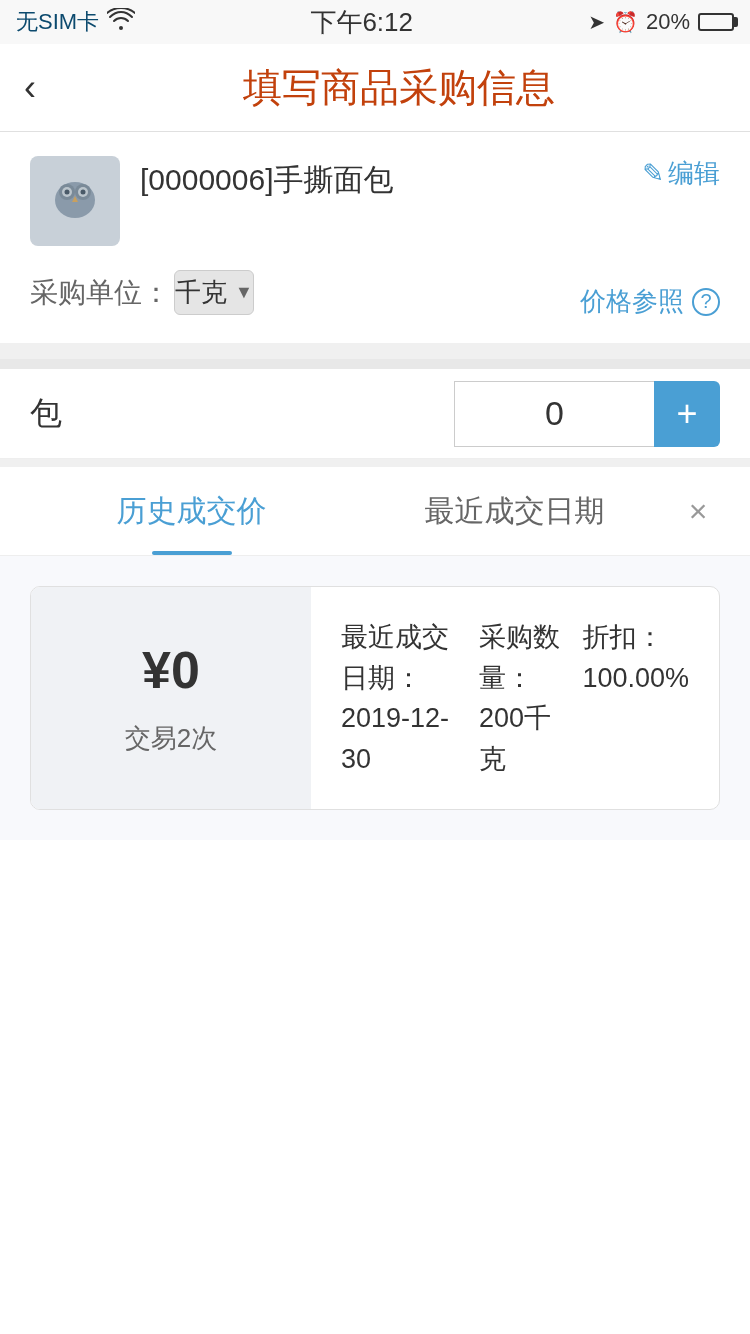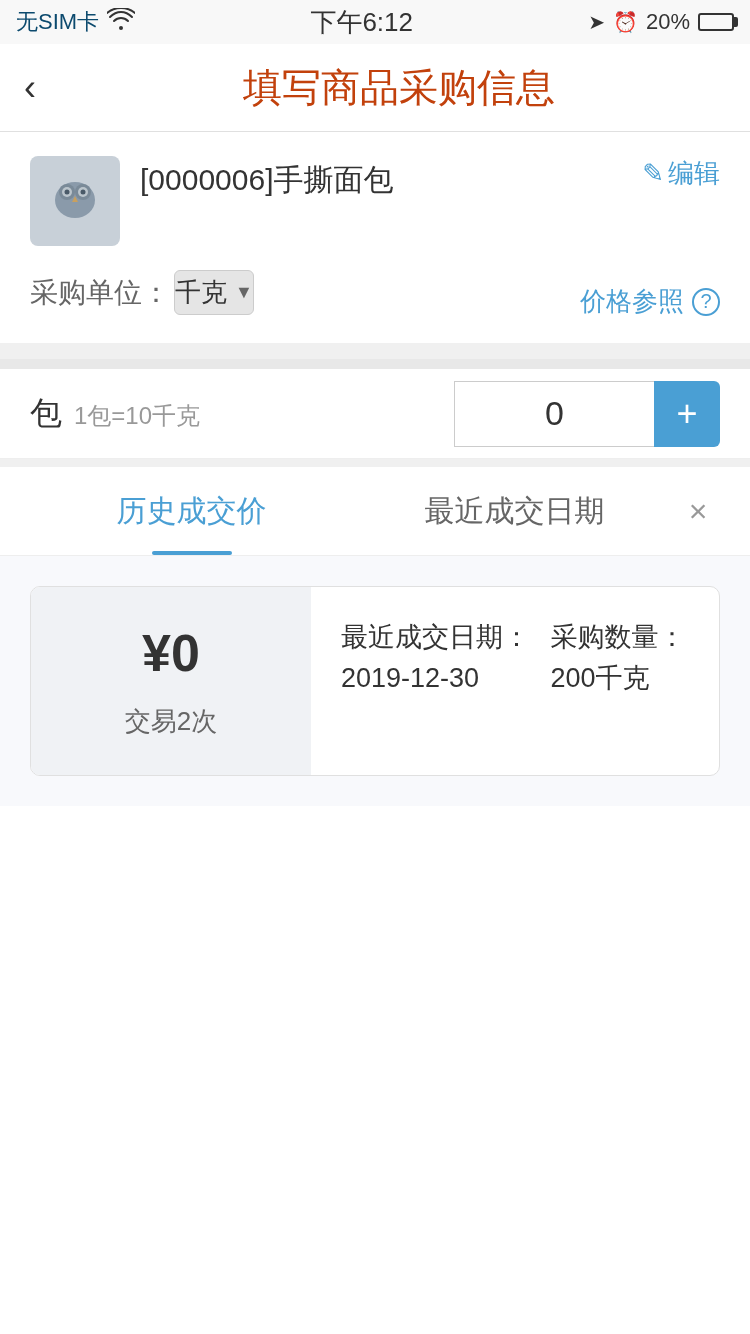--- a/index.html
+++ b/index.html
@@ -420,21 +420,20 @@
       <div class="price-ref-help">?</div>
     </div>
   </div>
 </div>
 
 <div class="divider-bar"></div>
 
 <div class="quantity-section">
   <div class="quantity-label-area">
     <span class="quantity-unit-label">包</span>
-    <span class="quantity-unit-hint">1包=10千克</span>
   </div>
   <div class="quantity-controls">
     <div class="quantity-input-box">
       <span>0</span>
     </div>
     <div class="quantity-plus-btn">
       <span>+</span>
     </div>
   </div>
 </div>
@@ -460,18 +459,21 @@
         <span class="card-price">¥0</span>
         <span class="card-transactions">交易2次</span>
       </div>
       <div class="card-right">
         <div class="card-detail-row">
           <span>最近成交日期：</span><span>2019-12-30</span>
         </div>
         <div class="card-detail-row">
           <span>采购数量：</span><span>200千克</span>
         </div>
+        <div class="card-detail-row">
+          <span>折扣：</span><span>100.00%</span>
+        </div>
       </div>
     </div>
   </div>
 
   <div class="white-fill"></div>
 </div>
 
 </body></html>

